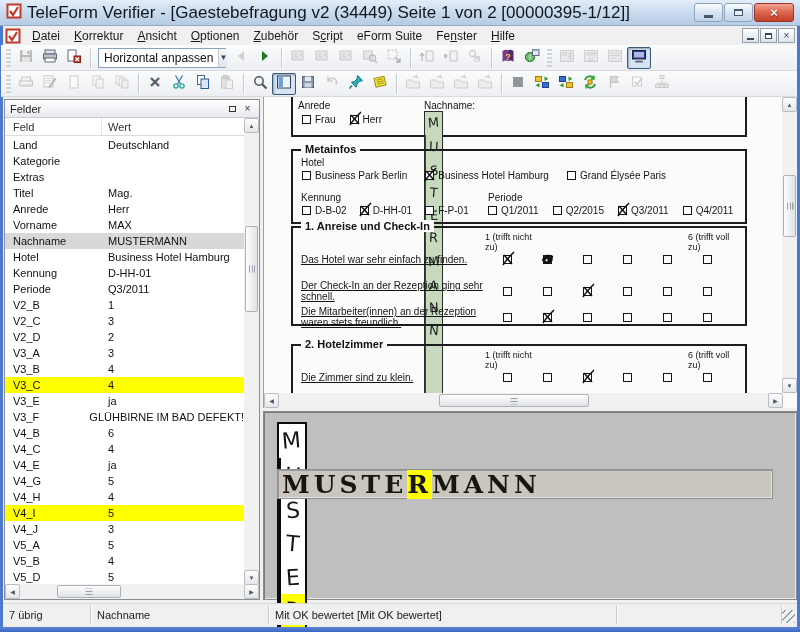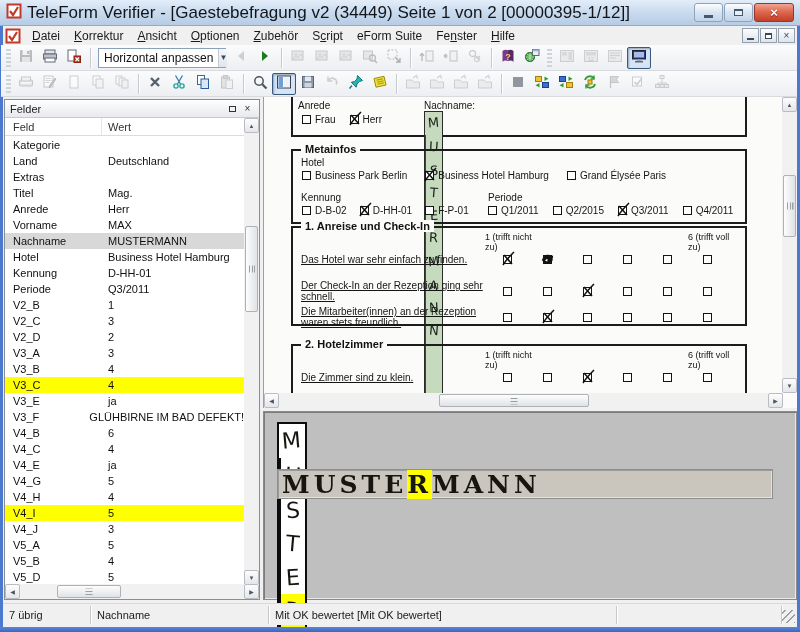--- a/index.html
+++ b/index.html
@@ -533,26 +533,26 @@
           <span class="glyph-float"></span>
         </span>
       <span class="fhead-btn">×</span>
     </div>
     <div class="fcols">
       <span class="fcol1">Feld</span>
       <span class="fcol2">Wert</span>
     </div>
     <div class="frows" id="frows">
         <div class="frow normal">
+          <span class="c1">Land</span>
+          <span class="c2">Deutschland</span>
+        </div>
+        <div class="frow normal">
           <span class="c1">Kategorie</span>
           <span class="c2"></span>
-        </div>
-        <div class="frow normal">
-          <span class="c1">Land</span>
-          <span class="c2">Deutschland</span>
         </div>
         <div class="frow normal">
           <span class="c1">Extras</span>
           <span class="c2"></span>
         </div>
         <div class="frow normal">
           <span class="c1">Titel</span>
           <span class="c2">Mag.</span>
         </div>
         <div class="frow normal">

